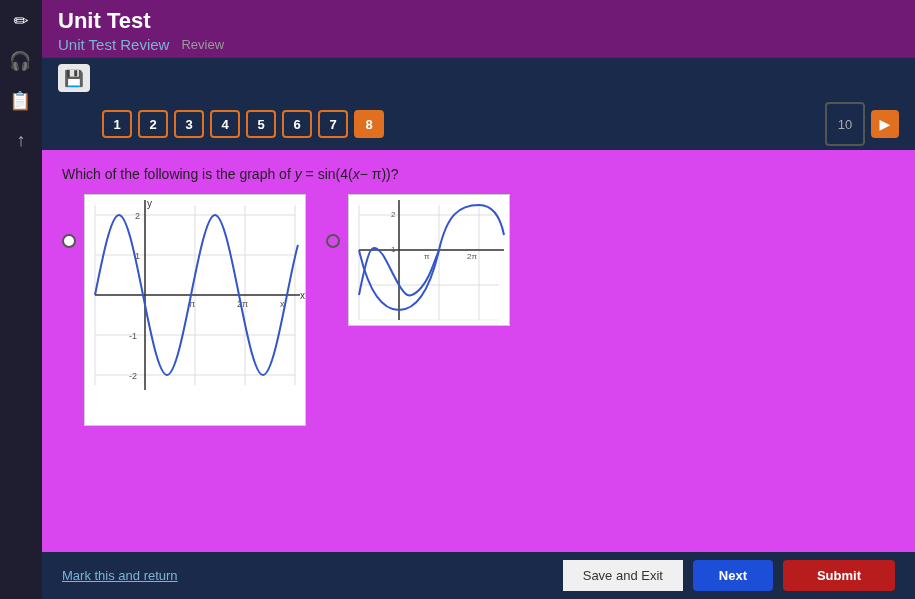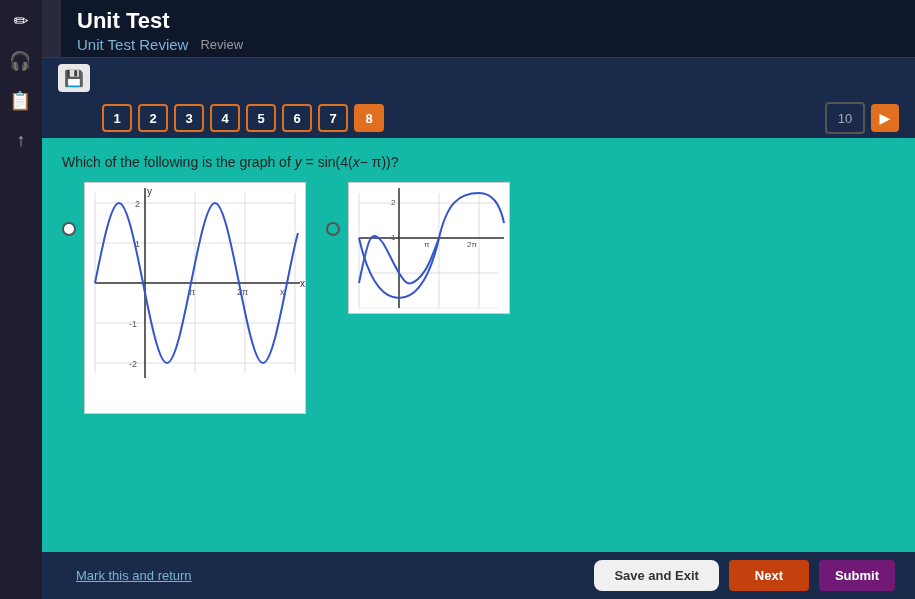--- a/index.html
+++ b/index.html
@@ -33,23 +33,22 @@
     
     .main {
       flex: 1;
       display: flex;
       flex-direction: column;
       background: #2a2a3e;
     }
 
     
     .header {
-      background: #0f172a;
+      background: #701a75;
       padding: 8px 16px 4px 16px;
-      margin-left: 19px;
     }
     .header-title {
       color: #fff;
       font-size: 22px;
       font-weight: bold;
     }
     .header-subtitle {
       display: flex;
       align-items: center;
       gap: 12px;
@@ -106,21 +105,21 @@
     }
     .q-nav-spacer {
       flex: 1;
       display: flex;
       justify-content: flex-end;
       align-items: center;
       gap: 6px;
     }
     .q-num-large {
       width: 40px;
-      height: 32px;
+      height: 44px;
       border: 2px solid #555;
       border-radius: 4px;
       display: flex;
       align-items: center;
       justify-content: center;
       color: #aaa;
       font-size: 13px;
       cursor: pointer;
     }
     .q-arrow {
@@ -132,21 +131,21 @@
       align-items: center;
       justify-content: center;
       color: #fff;
       font-size: 14px;
       cursor: pointer;
     }
 
     
     .content {
       flex: 1;
-      background: #14b8a6;
+      background: #d946ef;
       margin: 0;
       padding: 16px 12px 10px 20px;
       overflow: hidden;
       position: relative;
     }
 
     .question-text {
       font-size: 14px;
       color: #222;
       margin-bottom: 12px;
@@ -196,53 +195,52 @@
       align-items: center;
       padding: 8px 20px;
       gap: 10px;
     }
 
     .mark-return-link {
       color: #7ab3d4;
       font-size: 13px;
       text-decoration: underline;
       cursor: pointer;
-      margin-left: 14px;
     }
 
     .footer-spacer { flex: 1; }
 
     .btn-save {
       background: #f0f0f0;
       border: none;
-      border-radius: 8px;
+      border-radius: 0;
       padding: 8px 20px;
       font-size: 13px;
       color: #333;
       cursor: pointer;
-      font-weight: bold;
+      font-weight: normal;
     }
 
     .btn-next {
-      background: #c2410c;
+      background: #1d4ed8;
       border: none;
       border-radius: 4px;
       padding: 8px 24px;
       font-size: 13px;
       color: #fff;
       cursor: pointer;
       font-weight: bold;
       min-width: 80px;
     }
 
     .btn-submit {
-      background: #701a75;
+      background: #b91c1c;
       border: none;
       border-radius: 4px;
-      padding: 8px 16px;
+      padding: 8px 34px;
       font-size: 13px;
       color: #fff;
       cursor: pointer;
       font-weight: bold;
     }
 
     .nav-row {
       display: flex;
       align-items: center;
       padding: 4px 16px 4px 60px;

